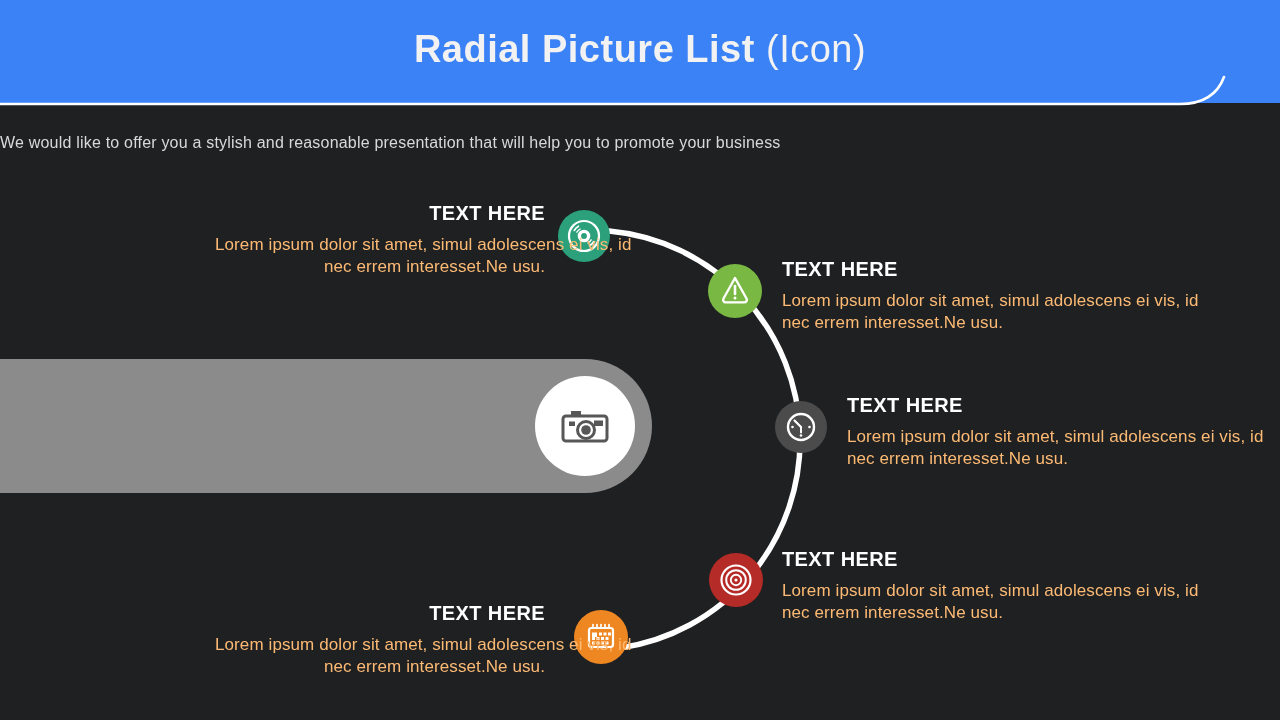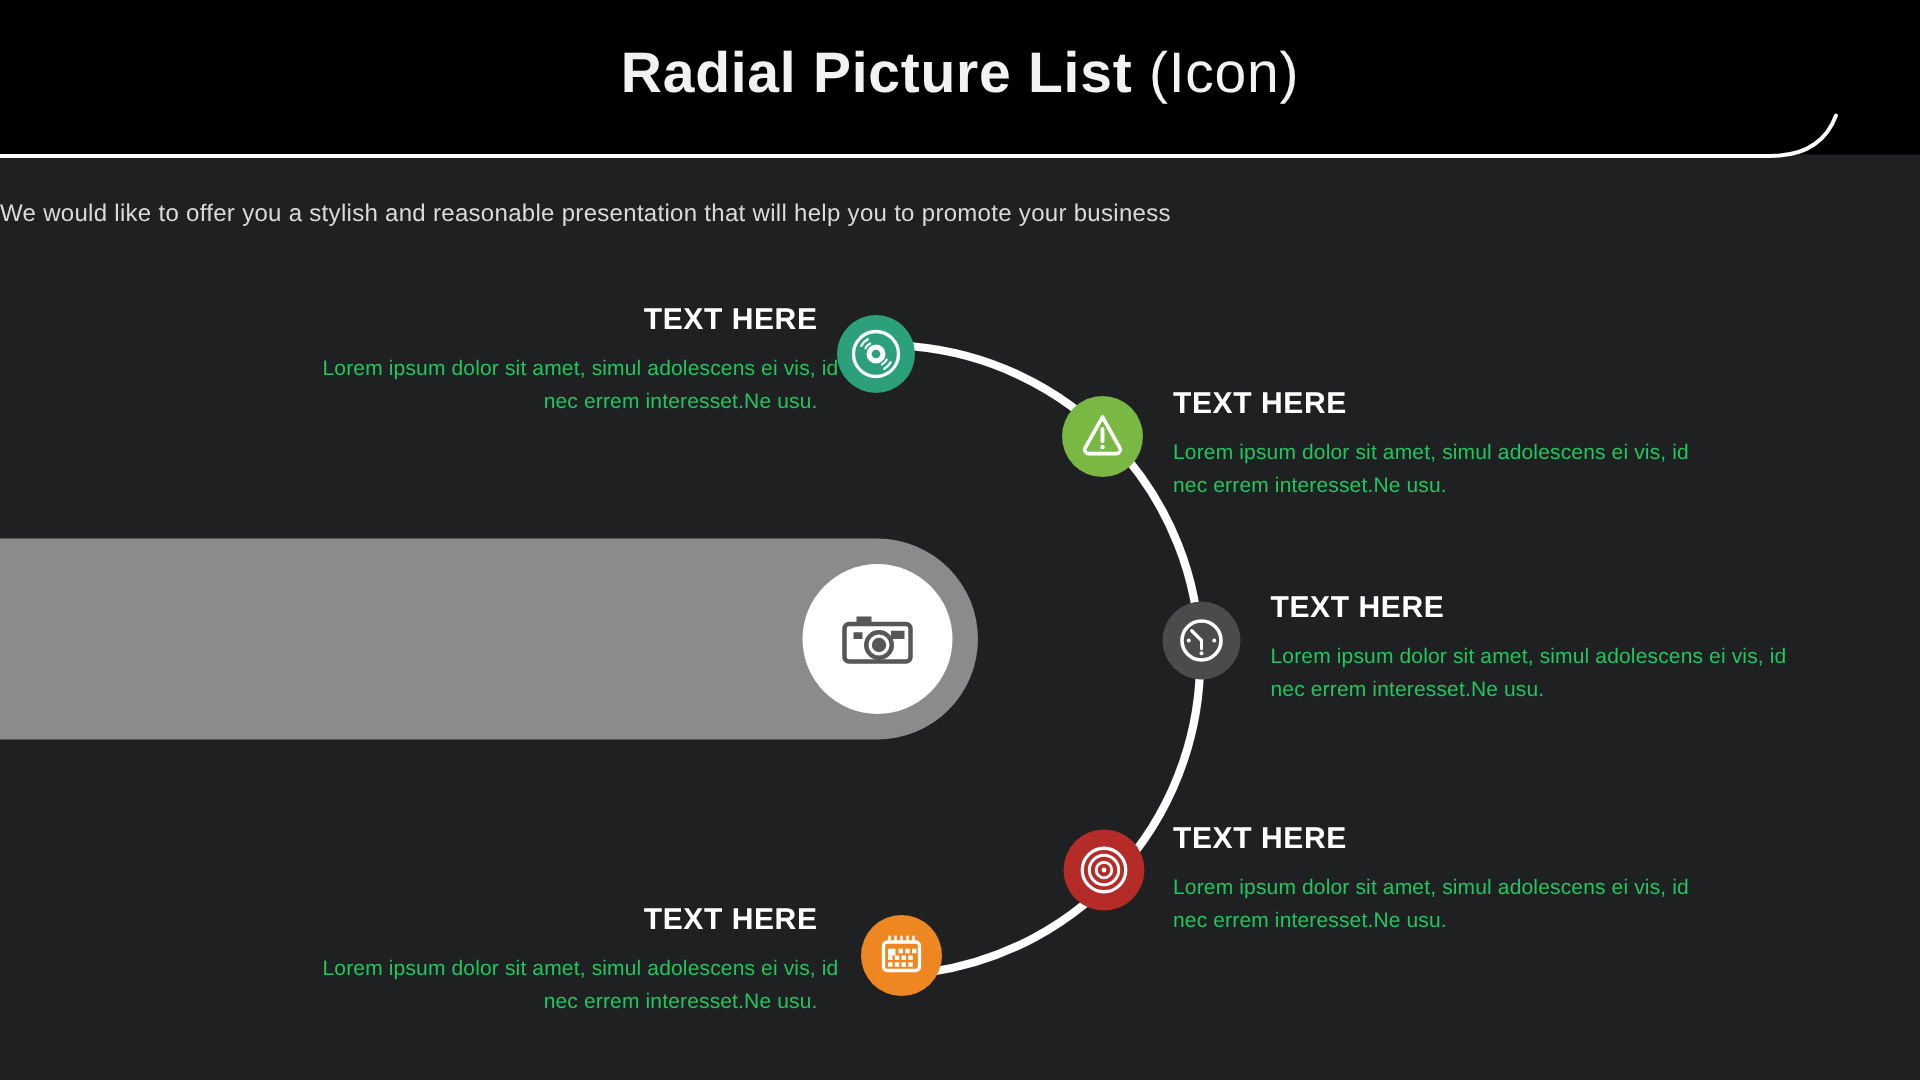--- a/index.html
+++ b/index.html
@@ -1,21 +1,21 @@
 <!DOCTYPE html>
 <html><head>
 <meta charset="utf-8">
 <style>
   html,body{margin:0;padding:0;background:#000;}
   .slide{
     position:relative;width:1280px;height:720px;overflow:hidden;
     background:#1f2022;font-family:"Liberation Sans",sans-serif;
   }
   
-  .header{position:absolute;left:0;top:0;width:1280px;height:103px;background:#000000;}
+  .header{position:absolute;left:0;top:0;width:1280px;height:103px;background:#3b82f6;}
   .title{
     position:absolute;left:0;top:28px;width:1280px;text-align:center;
     font-size:38px;color:#f2f2f2;letter-spacing:.5px;
   }
   .title .t-bold{font-weight:700;}
   .title .t-light{font-weight:400;}
   .separator-svg{position:absolute;left:0;top:68px;width:1280px;height:42px;}
   .subtitle{
     position:absolute;left:0;top:134px;width:1280px;
     font-size:16px;color:#d9d9d9;letter-spacing:.2px;
@@ -39,21 +39,21 @@
   .node-3{left:775px;top:401px;width:52px;height:52px;}
   .node-4{left:709px;top:553px;width:54px;height:54px;}
   .node-5{left:574px;top:610px;width:54px;height:54px;}
   
   .tblock{position:absolute;width:330px;}
   .tblock .t-head{
     font-size:20px;font-weight:700;color:#ffffff;letter-spacing:.4px;
     margin-bottom:9px;white-space:nowrap;
   }
   .tblock .t-line{
-    font-size:14px;color:#22c55e;line-height:22px;white-space:nowrap;letter-spacing:.1px;
+    font-size:17px;color:#fdba74;line-height:22px;white-space:nowrap;letter-spacing:.1px;
   }
   .tblock.align-right{text-align:right;}
   .tblock.align-left{text-align:left;}
   .tb-1{left:215px;top:202px;}
   .tb-2{left:782px;top:258px;}
   .tb-3{left:847px;top:394px;}
   .tb-4{left:782px;top:548px;}
   .tb-5{left:215px;top:602px;}
 </style>
 </head>

